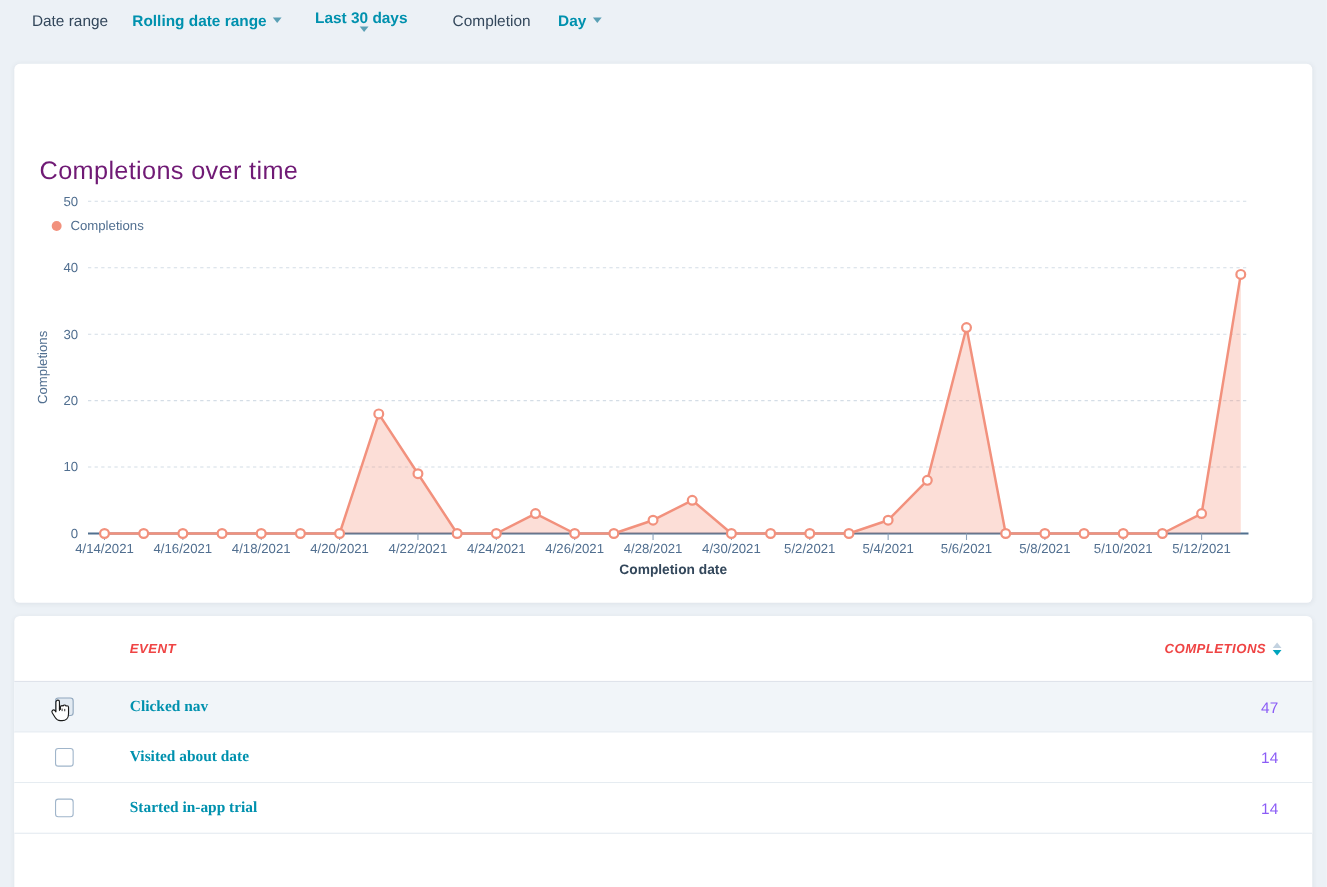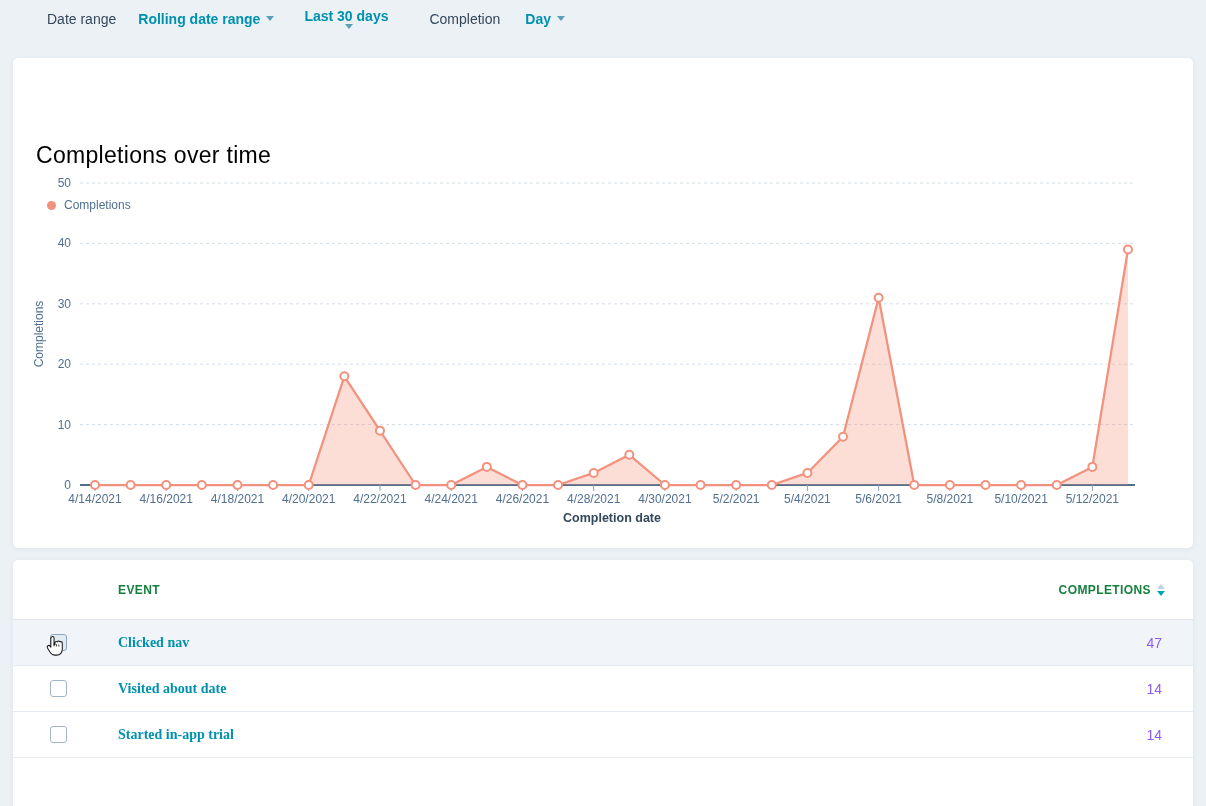--- a/index.html
+++ b/index.html
@@ -1,45 +1,45 @@
 <!DOCTYPE html>
 <html><head>
 <meta charset="utf-8">
 <style>
   * { margin:0; padding:0; box-sizing:border-box; }
   html,body { width:1206px; height:806px; overflow:hidden;
     font-family:"Liberation Sans", sans-serif; background:#ecf1f6; color:#33475b; }
 
   
-  .topbar { position:absolute; left:47px; top:8px; display:flex; align-items:center;
+  .topbar { position:absolute; left:29px; top:8px; display:flex; align-items:center;
     font-size:14px; }
   .topbar .plain-label { color:#33475b; }
   .dd { color:#0091ae; font-weight:700; cursor:pointer; display:inline-flex; align-items:center; }
   .caret { display:inline-block; width:0; height:0; margin-left:6px;
     border-left:4px solid transparent; border-right:4px solid transparent;
     border-top:5px solid #5aa0b5; }
   .ml22{margin-left:22px;text-align:right;} .ml30{margin-left:30px;flex-direction:column;} .ml41{margin-left:41px;} .ml11{margin-left:25px;}
 
   
   .card { position:absolute; background:#fff; border-radius:5px;
     box-shadow:0 1px 5px rgba(45,62,80,.08); }
   #card-chart { left:13px; top:58px; width:1180px; height:490px; }
   #card-table { left:13px; top:560px; width:1180px; height:260px; }
 
   .chart-title { position:absolute; left:23px; top:84px; font-size:23px;
-    letter-spacing:.3px; color:#000000; font-weight:400; }
+    letter-spacing:.3px; color:#701a75; font-weight:400; }
   .legend { position:absolute; left:34px; top:140px; display:flex; align-items:center; }
   .legend-dot { width:9px; height:9px; border-radius:50%; margin-right:8px; }
   .legend-label { font-size:12px; color:#516f90; }
   #chart-svg { position:absolute; left:0; top:0; }
 
   
   .thead { height:60px; display:flex; align-items:center;
     padding:0 28px 0 105px; border-bottom:1px solid #dfe3eb;
-    font-size:12px; font-weight:600; letter-spacing:.4px; color:#15803d; }
+    font-size:12px; font-weight:600; letter-spacing:.4px; color:#ef4444;font-style:italic; }
   .th-right { margin-left:auto; display:flex; align-items:center; cursor:pointer; }
   .sort-icon { display:flex; flex-direction:column; margin-left:6px; }
   .sort-up { width:0; height:0; border-left:4px solid transparent; border-right:4px solid transparent;
     border-bottom:5px solid #c3d2e0; margin-bottom:2px; }
   .sort-down { width:0; height:0; border-left:4px solid transparent; border-right:4px solid transparent;
     border-top:5px solid #00a4bd; }
   .trow { height:46px; display:flex; align-items:center; padding-right:31px;
     border-bottom:1px solid #e4eaf0; font-size:14px; background:#fff; }
   .trow.hovered { background:#f1f5f9; }
   .cbx { width:17px; height:17px; margin-left:37px; border:1px solid #a0b5ca;

